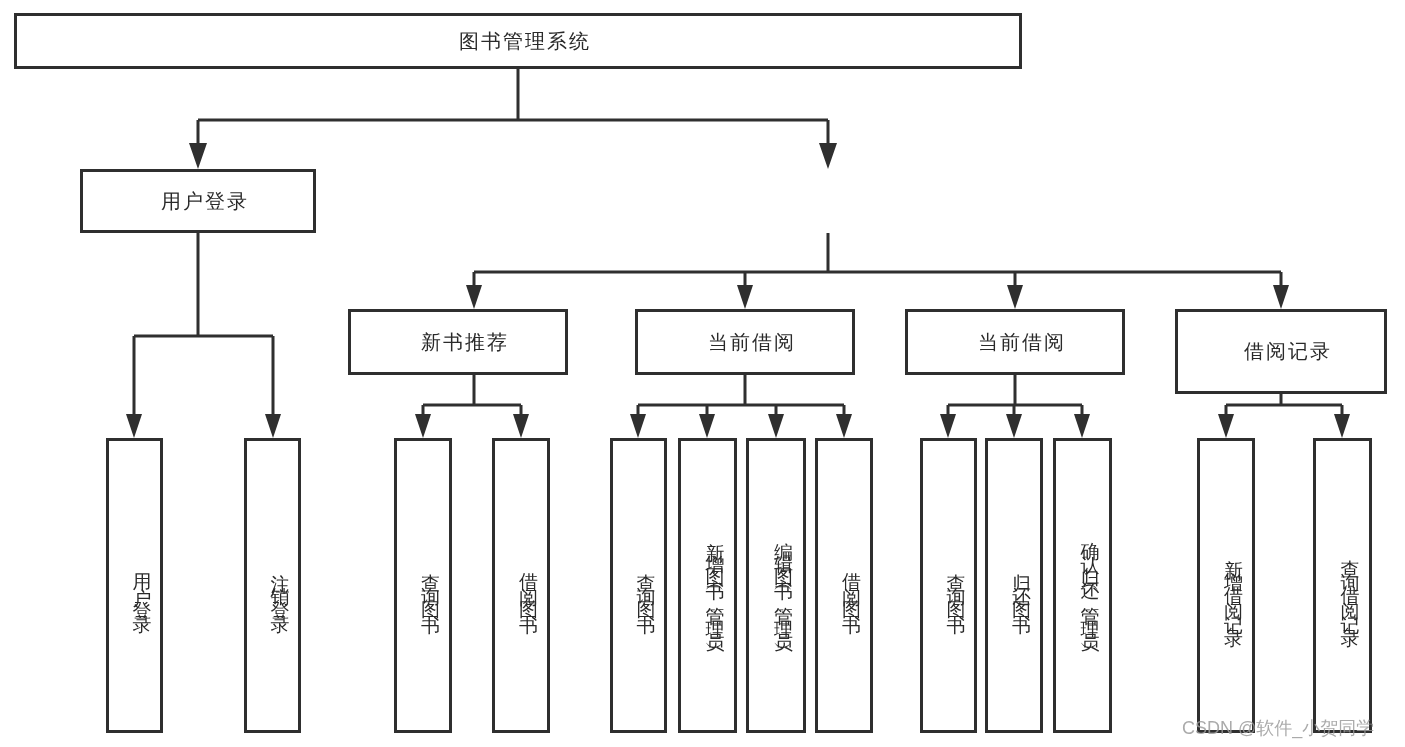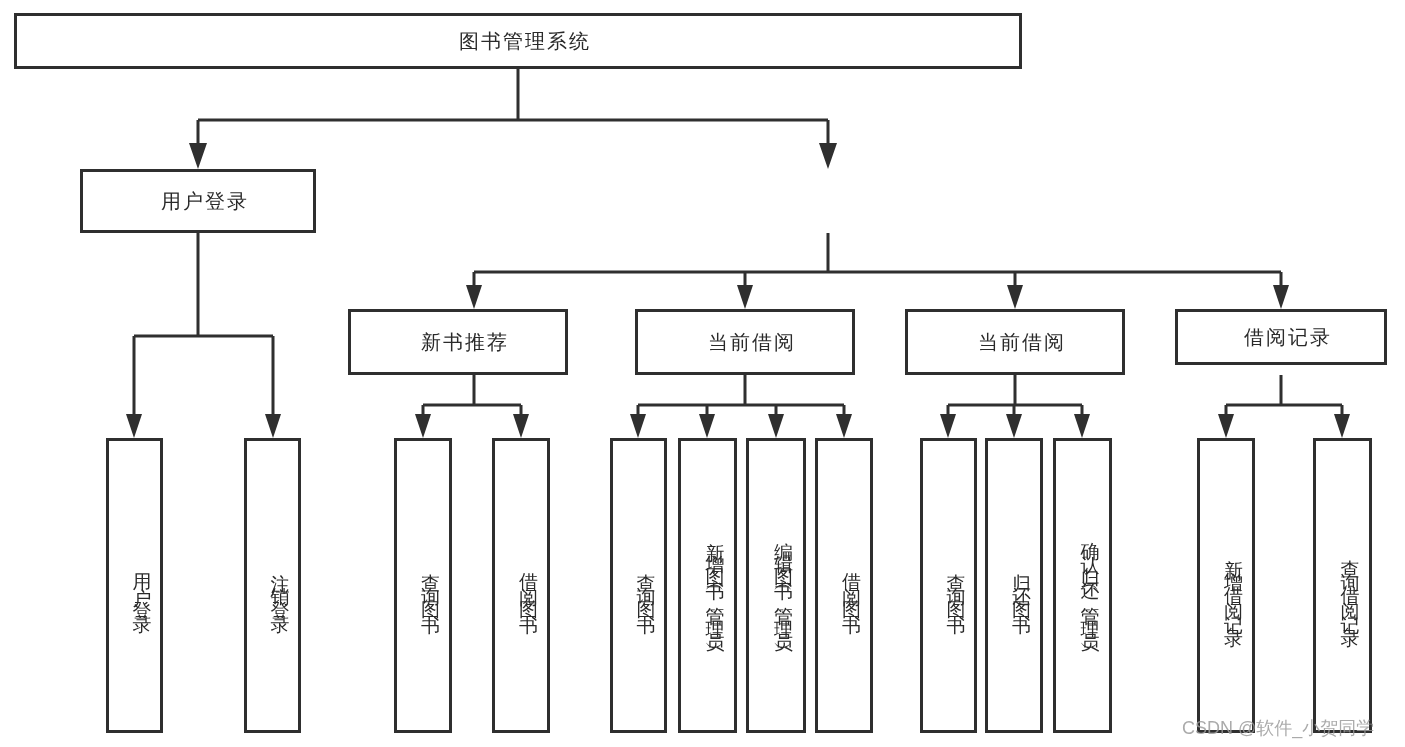--- a/index.html
+++ b/index.html
@@ -103,21 +103,21 @@
 
   <div class="box" style="left:348px;top:309px;width:220px;height:66px;text-align:right;">
     <span class="hlabel">新书推荐</span>
   </div>
   <div class="box" style="left:635px;top:309px;width:220px;height:66px;">
     <span class="hlabel">当前借阅</span>
   </div>
   <div class="box" style="left:905px;top:309px;width:220px;height:66px;">
     <span class="hlabel">当前借阅</span>
   </div>
-  <div class="box" style="left:1175px;top:309px;width:212px;height:56px;">
+  <div class="box" style="left:1175px;top:309px;width:212px;height:85px;">
     <span class="hlabel">借阅记录</span>
   </div>
 
   <div class="box" style="left:106px;top:438px;width:57px;height:295px;">
     <span class="vlabel">用户登录</span>
   </div>
   <div class="box" style="left:244px;top:438px;width:57px;height:295px;">
     <span class="vlabel">注销登录</span>
   </div>
 

